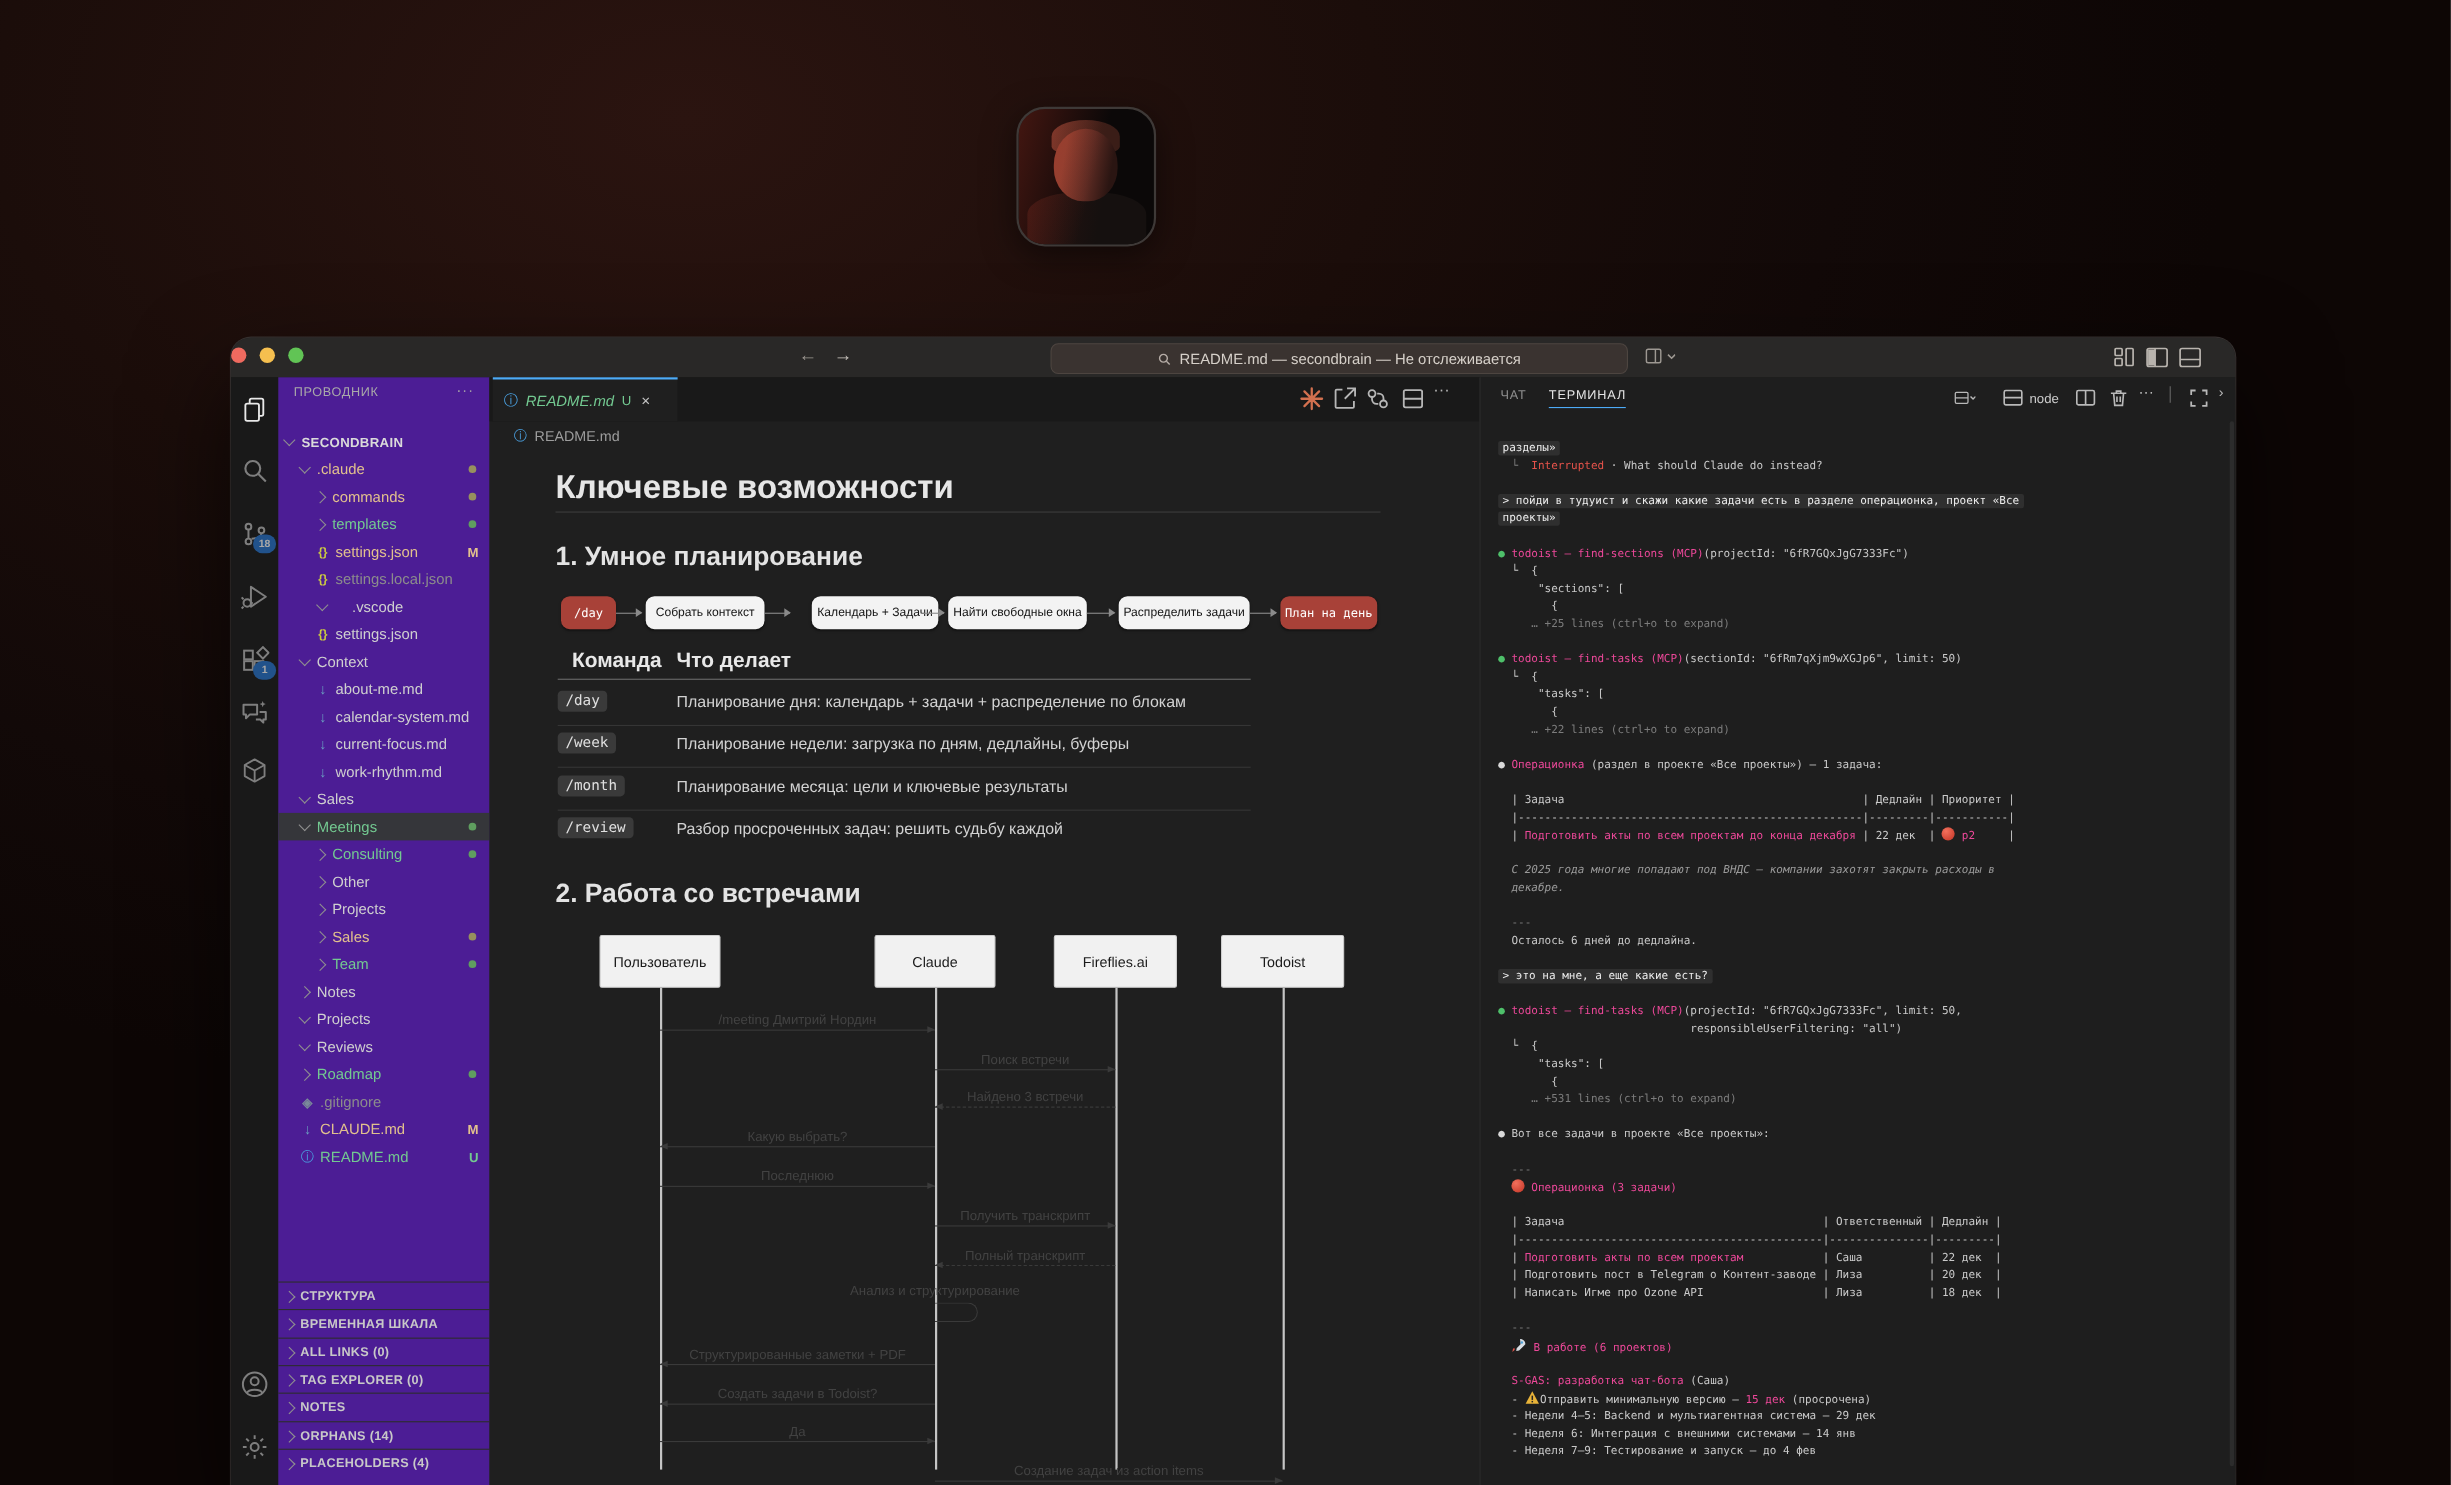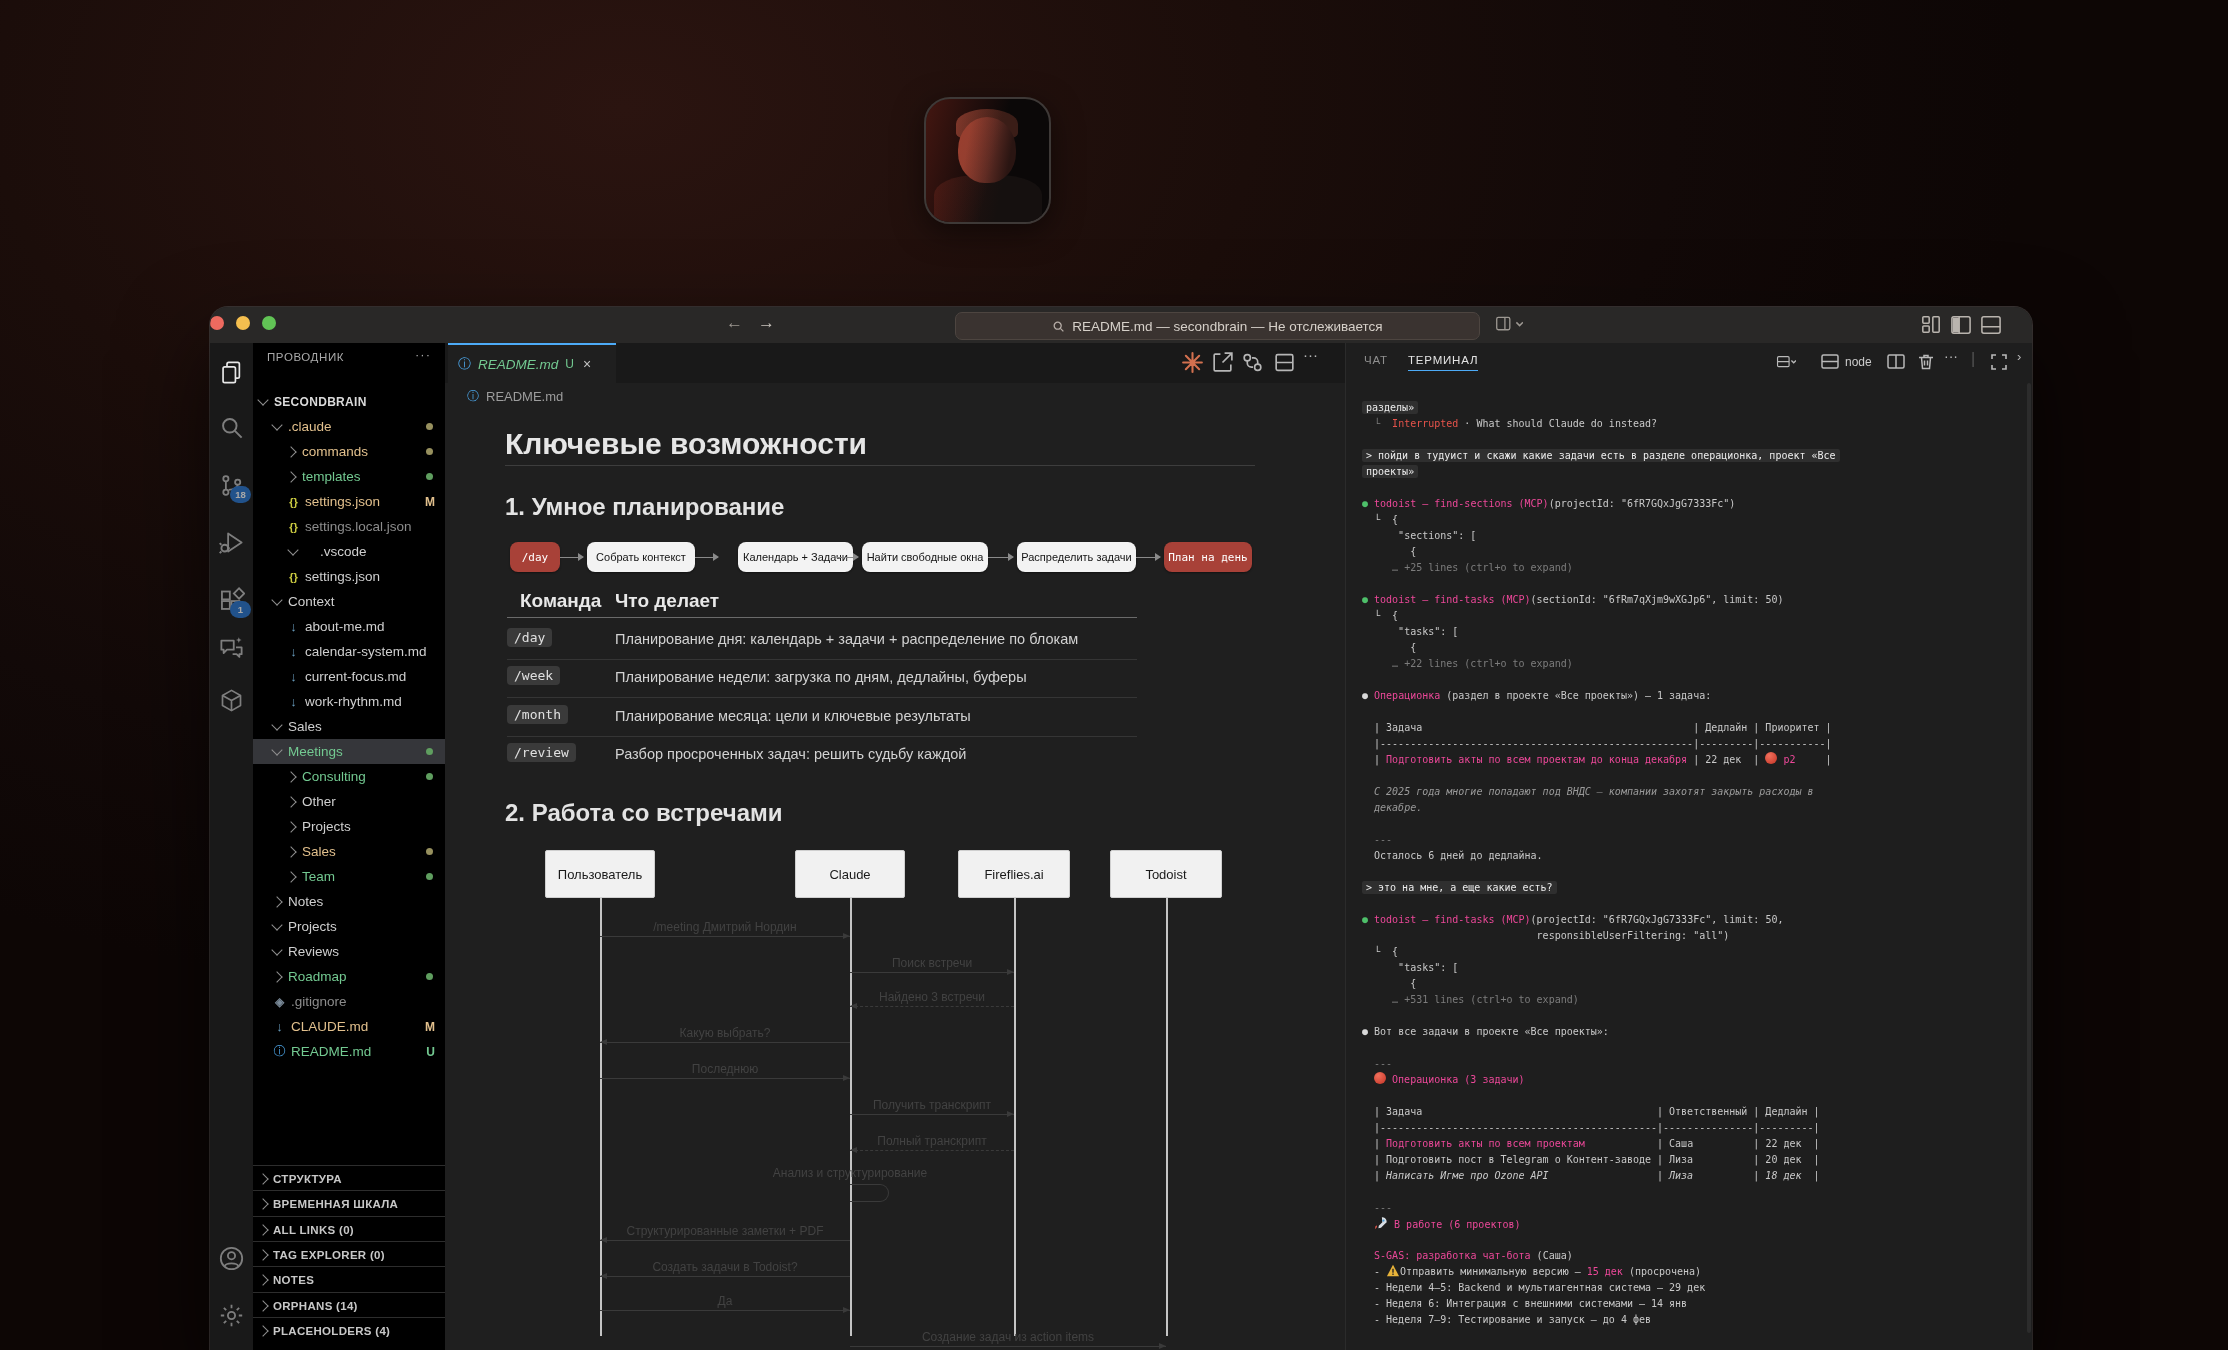--- a/index.html
+++ b/index.html
@@ -32,21 +32,21 @@
     border-radius:7px;display:flex;align-items:center;justify-content:center;gap:7px;color:#d6d0c9;font-size:13.5px}
   .tb-ic{position:absolute;top:8px;color:#9d9892}
   
   #actbar{position:absolute;left:0;top:36px;width:43px;height:1007px;background:#191919;border-right:1px solid #262626}
   .act{position:absolute;left:8px;width:27px;height:27px;opacity:.62}
   .act.on{opacity:1}
   .act svg{width:27px;height:27px}
   .badge{position:absolute;right:-6px;bottom:-4px;min-width:17px;height:17px;border-radius:9px;background:#2775d1;
     color:#fff;font-size:9.5px;display:flex;align-items:center;justify-content:center;padding:0 2px;font-weight:bold}
   
-  #sidebar{position:absolute;left:43px;top:36px;width:192px;height:1007px;background:#000000;border-right:1px solid #2a2a2a}
+  #sidebar{position:absolute;left:43px;top:36px;width:192px;height:1007px;background:#4c1d95;border-right:1px solid #2a2a2a}
   #sb-head{position:absolute;left:14px;top:8px;font-size:11.5px;letter-spacing:.6px;color:#a9a9a9}
   #sb-more{position:absolute;right:14px;top:4px;color:#a9a9a9;font-size:13px;letter-spacing:1px}
   .trow{position:absolute;left:0;width:100%;height:25px;display:flex;align-items:center;font-size:13.5px;color:#cfcfcf;white-space:nowrap}
   .trow.sel{background:#35363a}
   .chv{width:7px;height:7px;border-right:1.3px solid #8f8f8f;border-bottom:1.3px solid #8f8f8f;display:inline-block;flex:none;margin-right:7px}
   .chv.v{transform:rotate(45deg);margin-top:-3px}
   .chv.r{transform:rotate(-45deg)}
   .fic{flex:none;margin-right:5px;font-weight:bold;font-size:11px;width:13px;text-align:center}
   .c-mod{color:#e2c08d}.c-new{color:#73c991}.c-ign{color:#8c8c8c}
   .c-root{color:#dadada;font-weight:bold;font-size:12px;letter-spacing:.3px}
@@ -631,21 +631,21 @@
         <div class="t-line" style="top: 625px;"></div>
         <div class="t-line" style="top: 641px;"><span class="sg-wd">● </span><span>Вот все задачи в проекте «Все проекты»:</span></div>
         <div class="t-line" style="top: 657px;"></div>
         <div class="t-line" style="top: 673px;"><span class="sg-dim">  ---</span></div>
         <div class="t-line" style="top: 689px;"><span>  </span><span class="ic-rdot"></span><span> </span><span class="sg-b">Операционка (3 задачи)</span></div>
         <div class="t-line" style="top: 705px;"></div>
         <div class="t-line" style="top: 721px;"><span>  | Задача                                       | Ответственный | Дедлайн |</span></div>
         <div class="t-line" style="top: 737px;"><span>  |----------------------------------------------|---------------|---------|</span></div>
         <div class="t-line" style="top: 753px;"><span>  | </span><span class="sg-b">Подготовить акты по всем проектам</span><span>            | Саша          | 22 дек  |</span></div>
         <div class="t-line" style="top: 769px;"><span>  | Подготовить пост в Telegram о Контент-заводе | Лиза          | 20 дек  |</span></div>
-        <div class="t-line" style="top: 785px; font-style: italic;"><span>  | Написать Игме про Ozone API                  | Лиза          | 18 дек  |</span></div>
+        <div class="t-line" style="top: 785px;"><span>  | Написать Игме про Ozone API                  | Лиза          | 18 дек  |</span></div>
         <div class="t-line" style="top: 801px;"></div>
         <div class="t-line" style="top: 817px;"><span class="sg-dim">  ---</span></div>
         <div class="t-line" style="top: 833px;"><span>  </span><span class="ic-sv"><svg width="14" height="14" viewBox="0 0 16 16">
               <path d="M9 1.5c2.5 0 5.5 1.5 5.5 5.5l-2.5 2.5-4 4-3 .5.5-3 4-4z" fill="#d8dee4"></path>
               <circle cx="10.8" cy="5.2" r="1.3" fill="#4d9fd6"></circle>
               <path d="M3.5 12.5L1 15l.6-3.1L3 10.5z" fill="#e2574c"></path>
             </svg></span><span> </span><span class="sg-b">В работе (6 проектов)</span></div>
         <div class="t-line" style="top: 849px;"></div>
         <div class="t-line" style="top: 865px;"><span>  </span><span class="sg-b">S-GAS: разработка чат-бота</span><span> (Саша)</span></div>
         <div class="t-line" style="top: 881px;"><span>  - </span><span class="ic-sv"><svg width="14" height="13" viewBox="0 0 16 15">

